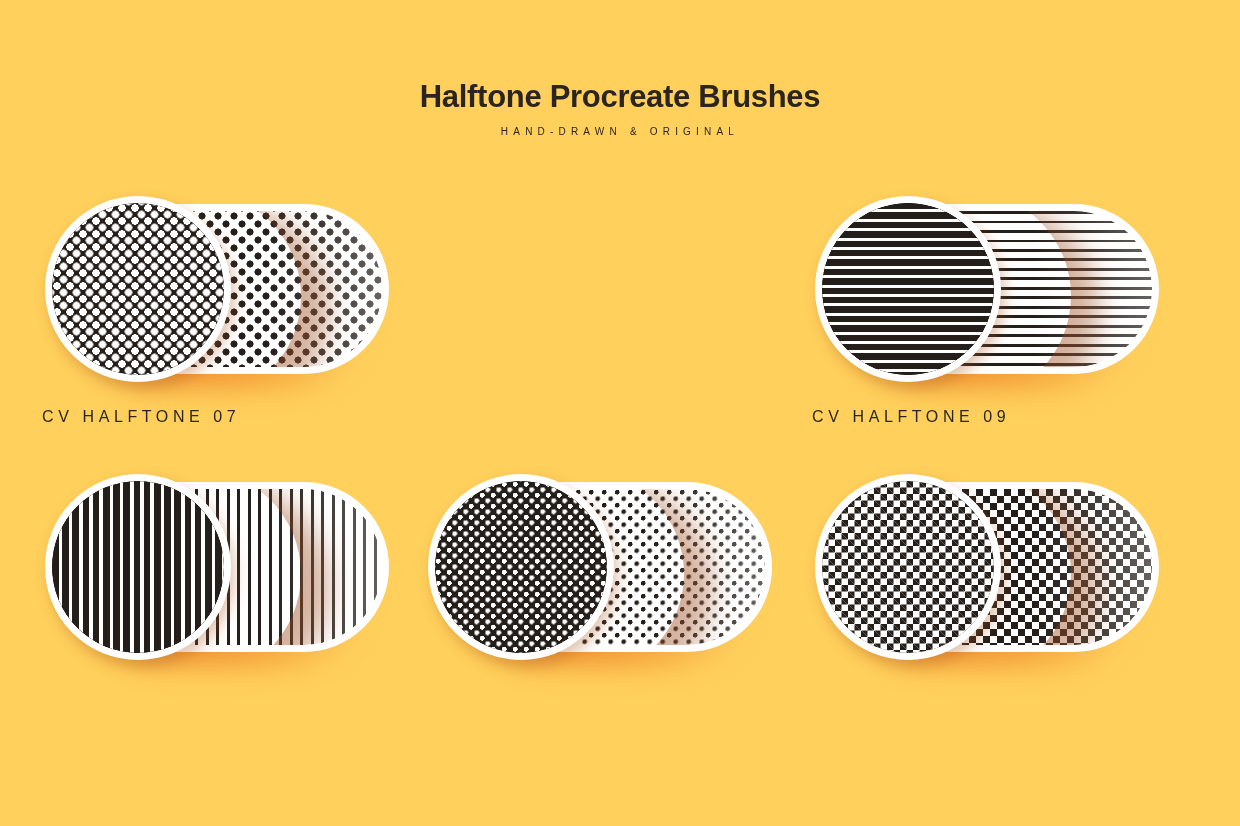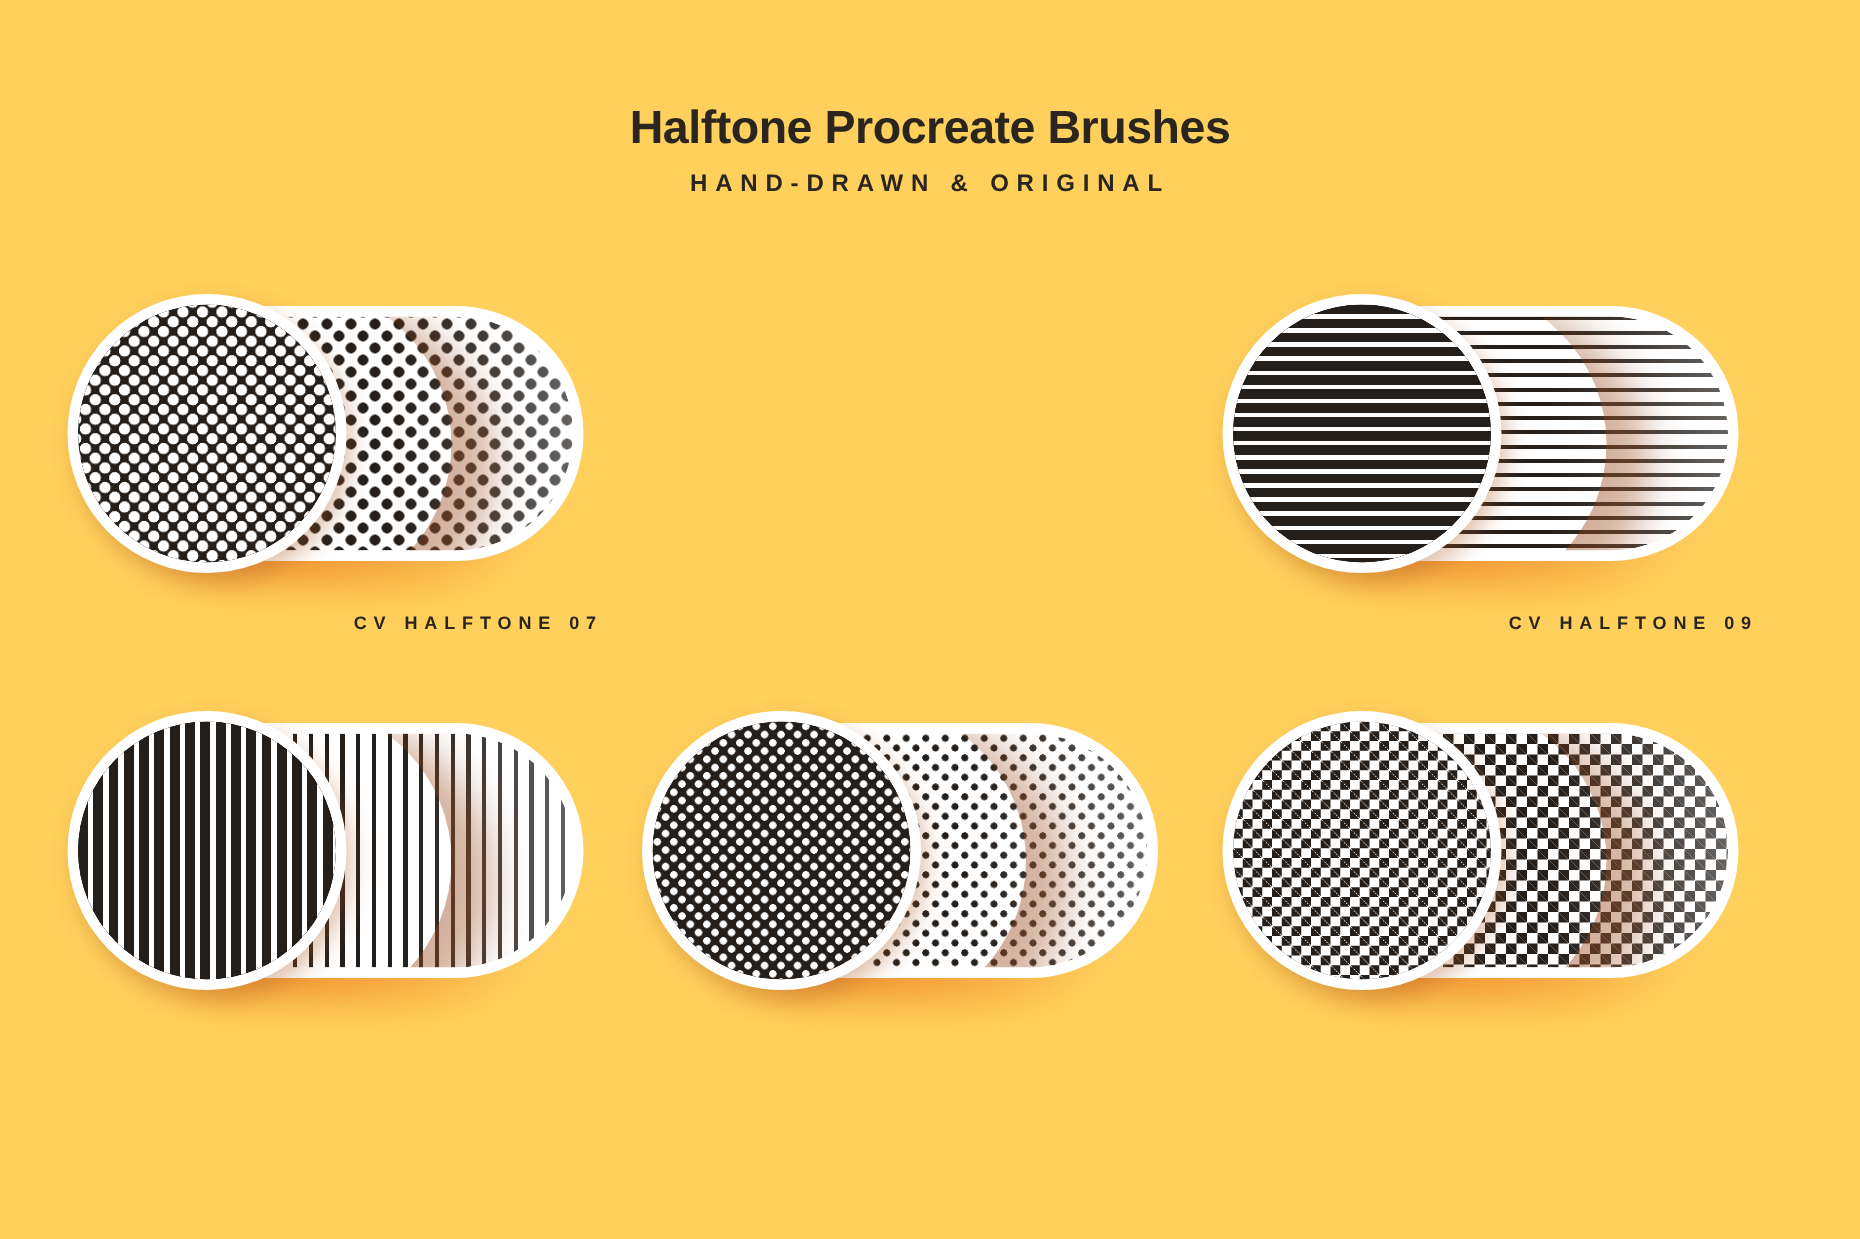--- a/index.html
+++ b/index.html
@@ -23,26 +23,26 @@
     left: 0;
     width: 1240px;
     text-align: center;
   }
   #page-title {
     font-size: 31px;
     font-weight: bold;
     color: #2B2520;
     letter-spacing: -0.3px;
     line-height: 1.1;
-    margin: 0;
+    margin: 12px;
   }
   #page-subtitle {
     margin-top: 12px;
-    font-size: 16px;
-    font-weight: bold;
+    font-size: 10px;
+    font-weight: normal;
     color: #2B2520;
     letter-spacing: 5.2px;
     text-transform: uppercase;
   }
 
   
   #brush-grid {
     position: absolute;
     top: 196px;
     left: 0;
@@ -156,23 +156,23 @@
     background: #2B2520;
   }
   .circle-fill .pattern-layer { inset: 0; }
 
   
   .tile-label {
     position: absolute;
     left: 0;
     top: 212px;
     width: 360px;
-    text-align: right;
-    font-size: 12px;
-    font-weight: bold;
+    text-align: left;
+    font-size: 16px;
+    font-weight: normal;
     color: #2B2520;
     letter-spacing: 4.6px;
     text-transform: uppercase;
     white-space: nowrap;
   }
 
   
 
   
   .pat-dots-light {

